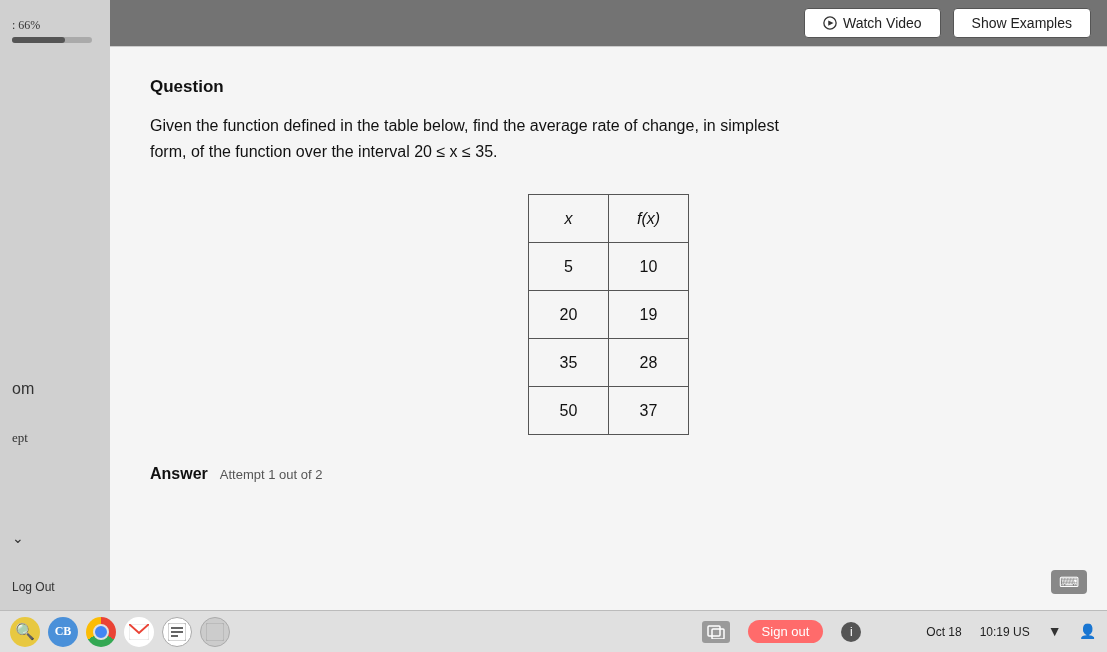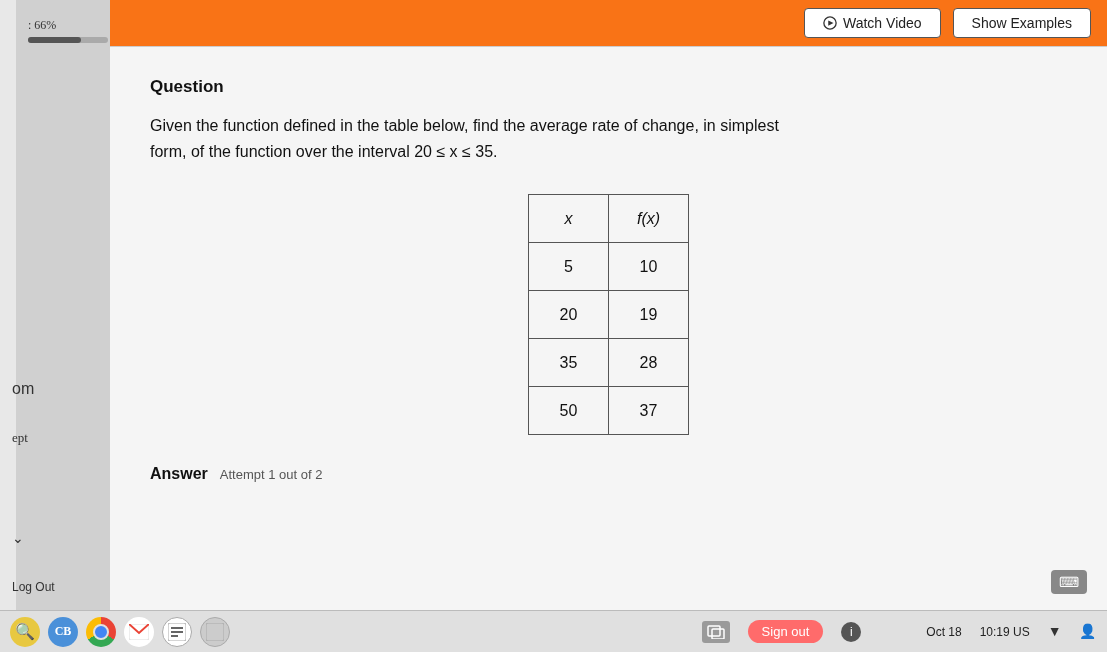--- a/index.html
+++ b/index.html
@@ -8,21 +8,21 @@
       height: 652px;
       overflow: hidden;
       font-family: 'Georgia', serif;
       background: #e8e8e8;
       position: relative;
     }
 
     
     .sidebar {
       position: absolute;
-      left: 16px;
+      left: 0;
       top: 0;
       width: 110px;
       height: 652px;
       background: #d0d0d0;
       display: flex;
       flex-direction: column;
       align-items: flex-start;
       padding: 10px 0;
     }
     .sidebar-progress {
@@ -56,21 +56,21 @@
       flex-direction: column;
     }
 
     
     .top-bar {
       display: flex;
       justify-content: flex-end;
       align-items: center;
       padding: 8px 16px;
       border-bottom: 1px solid #ccc;
-      background: #f97316;
+      background: #737373;
       gap: 12px;
     }
     .top-bar-btn {
       display: flex;
       align-items: center;
       gap: 6px;
       padding: 6px 18px;
       border: 1.5px solid #555;
       border-radius: 4px;
       background: #fff;

